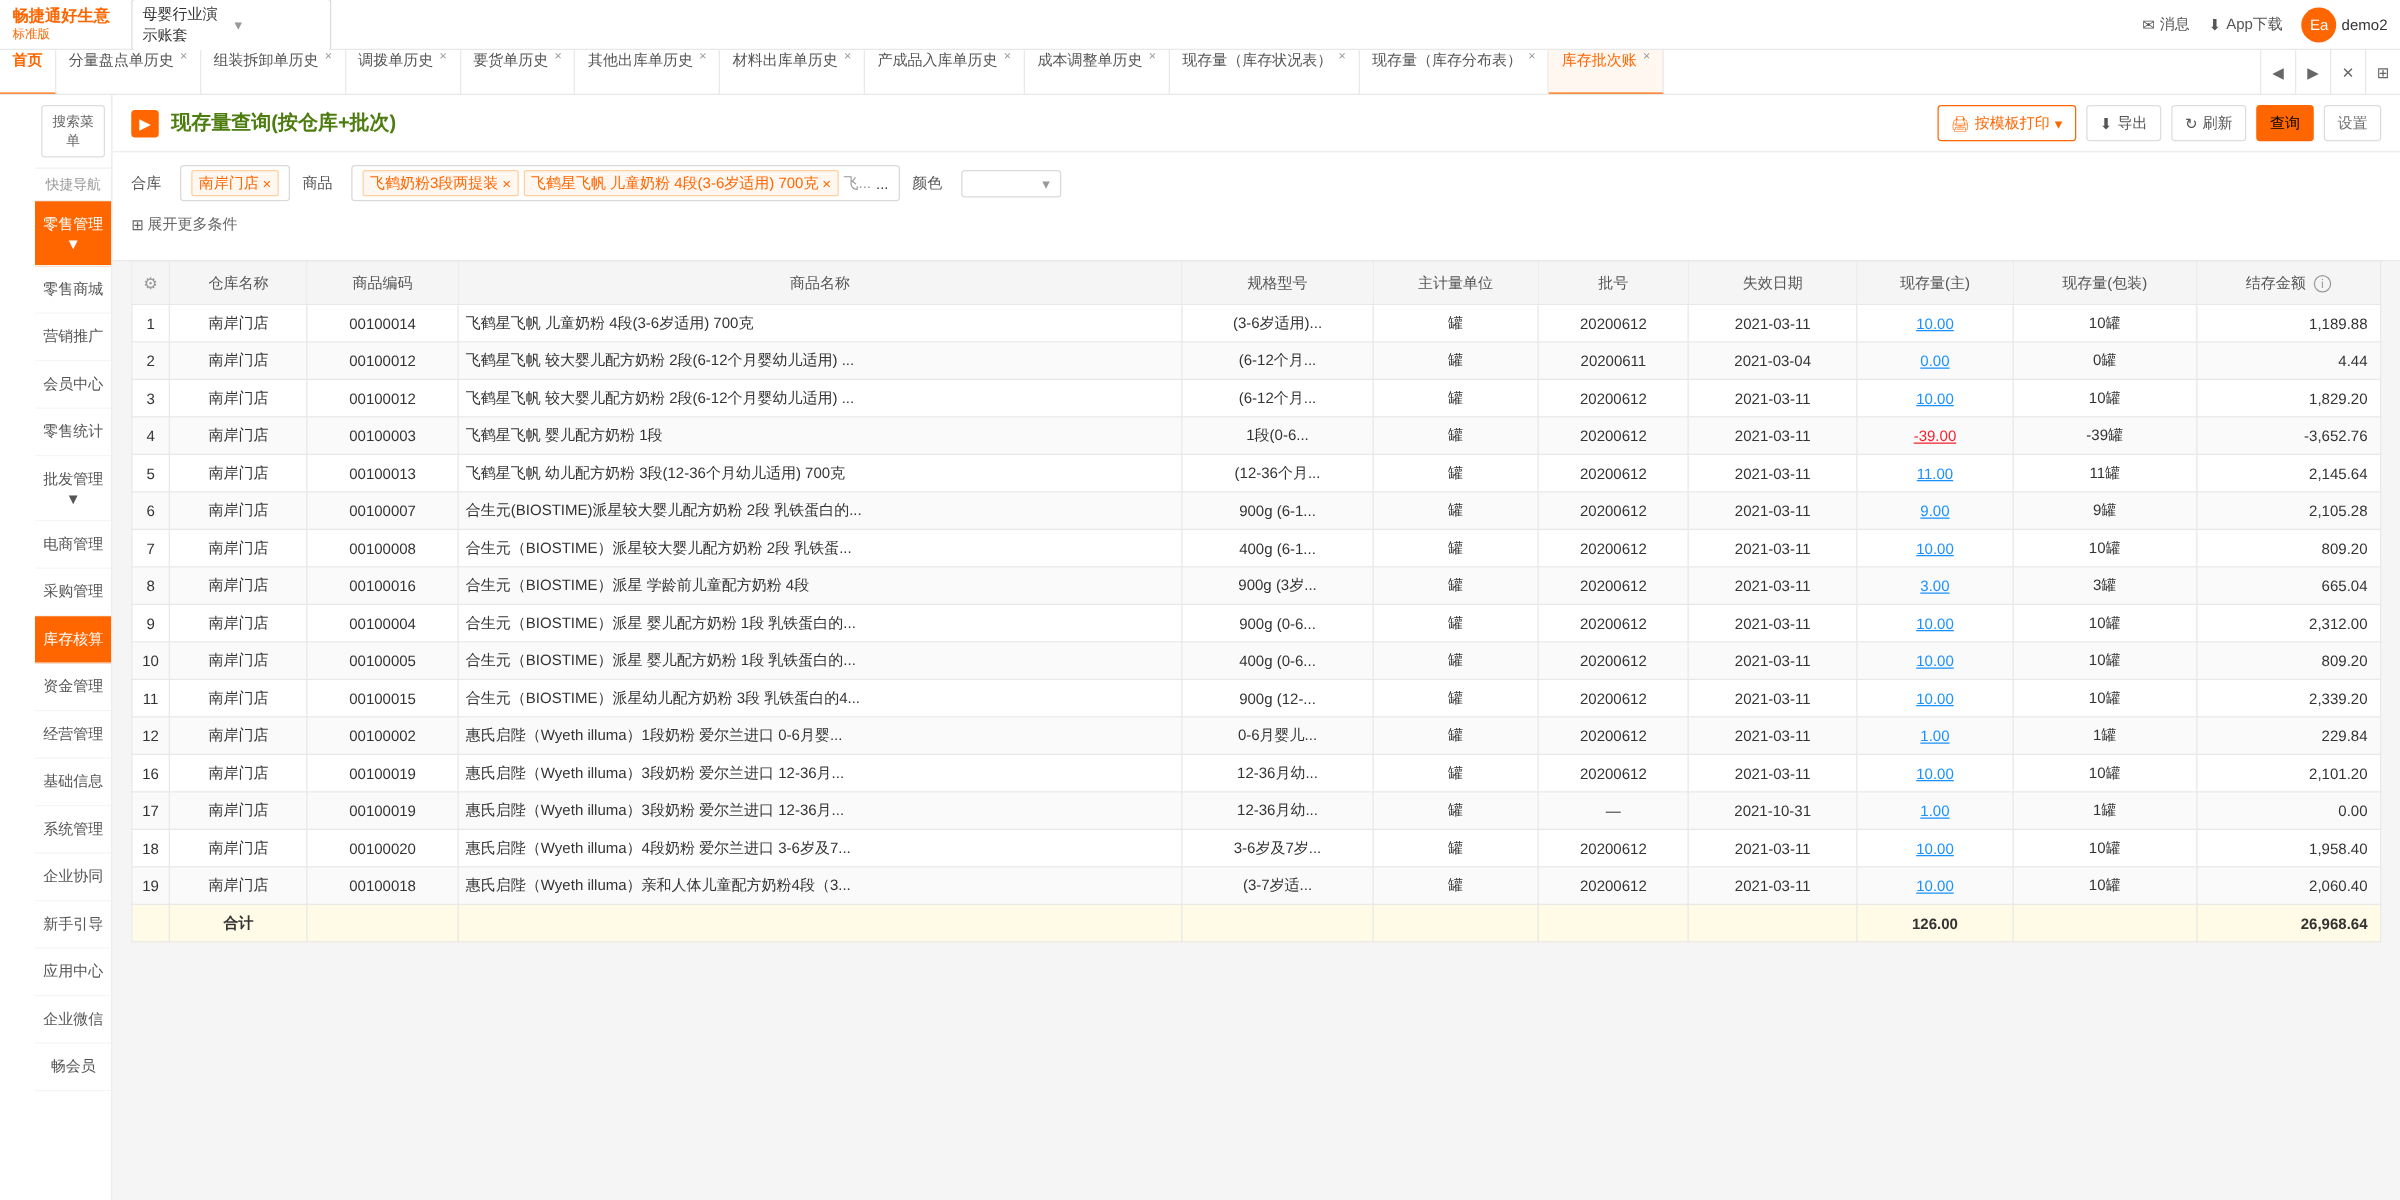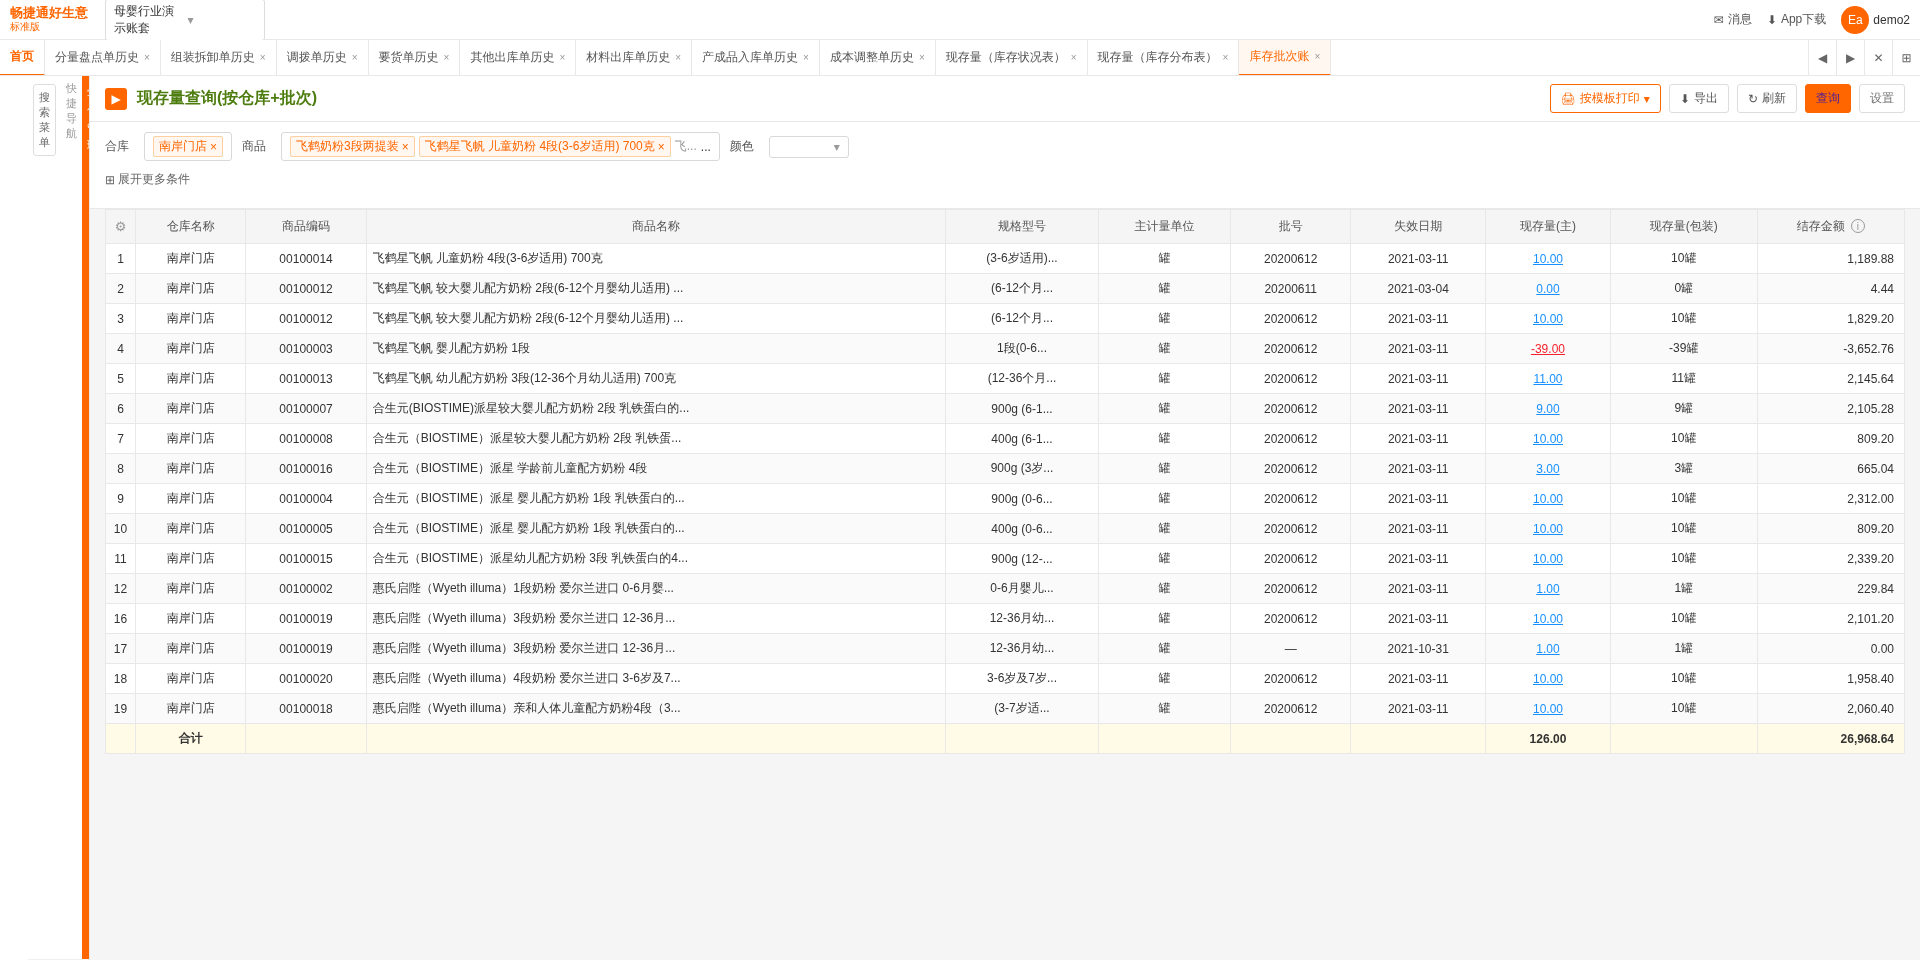--- a/index.html
+++ b/index.html
@@ -14,47 +14,47 @@
     .dropdown-selector { display: flex; align-items: center; border: 1px solid #ddd; border-radius: 3px; padding: 3px 8px; margin-left: 5px; cursor: pointer; background: #fff; min-width: 160px; }
     .dropdown-selector span { flex: 1; color: #333; }
     .dropdown-selector .arrow { color: #999; margin-left: 5px; }
     .top-right { display: flex; align-items: center; margin-left: auto; gap: 15px; }
     .top-right-item { display: flex; align-items: center; gap: 4px; cursor: pointer; color: #555; }
     .avatar { width: 28px; height: 28px; border-radius: 50%; background: #ff6600; display: flex; align-items: center; justify-content: center; color: #fff; font-size: 11px; }
     .username { color: #333; }
 
     
     .tabs-bar { display: flex; align-items: center; background: #fff; border-bottom: 1px solid #e8e8e8; height: 36px; overflow: hidden; }
-    .tab-item { display: flex; align-items: center; padding: 0 10px; height: 36px; border-right: 1px solid #e8e8e8; cursor: pointer; white-space: nowrap; color: #555; font-size: 12px; flex-shrink: 0; }
+    .tab-item { display: flex; padding: 0 10px; height: 36px; border-right: 1px solid #e8e8e8; cursor: pointer; white-space: nowrap; color: #555; font-size: 12px; flex-shrink: 0; }
     .tab-item.home { background: #fff; color: #ff6600; font-weight: bold; border-bottom: 2px solid #ff6600; }
     .tab-item .close-btn { margin-left: 5px; color: #999; font-size: 10px; }
     .tab-item.active { background: #fff7f0; color: #ff6600; border-bottom: 2px solid #ff6600; }
     .tab-nav-btns { display: flex; margin-left: auto; }
     .tab-nav-btn { width: 28px; height: 36px; display: flex; align-items: center; justify-content: center; cursor: pointer; border-left: 1px solid #e8e8e8; color: #666; }
 
     
     .main-content { display: flex; flex: 1; overflow: hidden; }
 
     
-    .sidebar { width: 90px; background: #fff; border-right: 1px solid #e8e8e8; display: flex; flex-direction: row; overflow-y: auto; padding-left: 28px; }
+    .sidebar { width: 90px; background: #fff; border-right: 1px solid #e8e8e8; display: flex; flex-direction: column; overflow-y: auto; padding-left: 28px; }
     .sidebar-search { padding: 8px 5px; border-bottom: 1px solid #f0f0f0; }
     .sidebar-search-btn { width: 100%; padding: 5px; border: 1px solid #ddd; border-radius: 3px; cursor: pointer; background: #fff; text-align: center; color: #666; font-size: 11px; }
     .sidebar-quick-nav { padding: 5px; border-bottom: 1px solid #f0f0f0; text-align: center; color: #999; font-size: 11px; }
     .sidebar-menu-item { padding: 10px 5px; text-align: center; cursor: pointer; color: #555; border-bottom: 1px solid #f5f5f5; transition: all 0.2s; font-size: 12px; }
     .sidebar-menu-item.active { background: #ff6600; color: #fff; }
 
     
     .page-area { flex: 1; display: flex; flex-direction: column; overflow: hidden; }
 
     
     .page-header { display: flex; align-items: center; background: #fff; border-bottom: 1px solid #e8e8e8; padding: 8px 15px; }
     .page-title { font-size: 16px; font-weight: bold; color: #4d7c0f; flex: 1; }
     .header-actions { display: flex; align-items: center; gap: 8px; }
     .action-btn { display: flex; align-items: center; gap: 4px; padding: 5px 10px; border: 1px solid #ddd; border-radius: 3px; cursor: pointer; background: #fff; color: #555; font-size: 12px; }
-    .action-btn.primary { background: #ff6600; color: #4c1d95; border-color: #ff6600; }
+    .action-btn.primary { background: #ff6600; color: #000000; border-color: #ff6600; }
     .action-btn.orange-outline { border-color: #ff6600; color: #ff6600; }
     .settings-btn { padding: 5px 10px; border: 1px solid #ddd; border-radius: 3px; cursor: pointer; background: #fff; color: #737373; }
 
     
     .filter-area { background: #fff; padding: 10px 15px; border-bottom: 1px solid #e8e8e8; }
     .filter-row { display: flex; align-items: center; gap: 10px; flex-wrap: nowrap; }
     .filter-item { display: flex; align-items: center; gap: 15px; }
     .filter-label { color: #555; white-space: nowrap; }
     .filter-tag-group { display: flex; align-items: center; gap: 4px; border: 1px solid #d9d9d9; border-radius: 3px; padding: 3px 8px; min-width: 80px; background: #fff; }
     .filter-tag { display: flex; align-items: center; gap: 3px; background: #fff7f0; border: 1px solid #ffcfa0; border-radius: 2px; padding: 1px 5px; color: #ff6600; font-size: 11px; }

